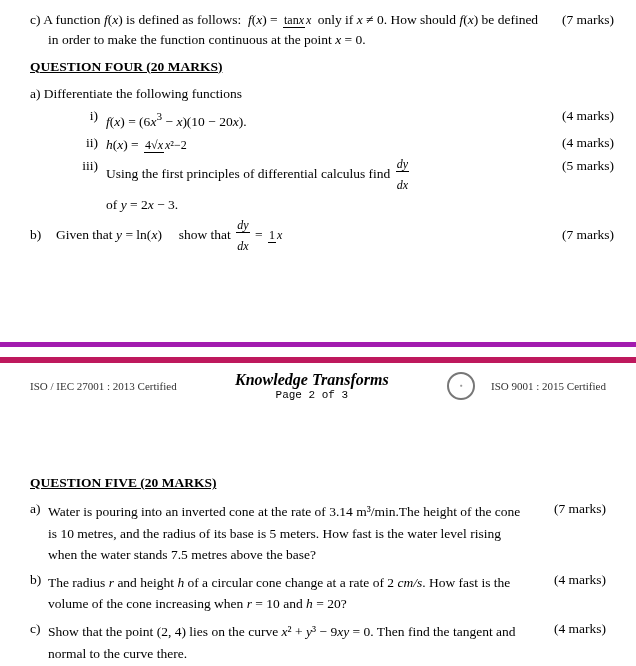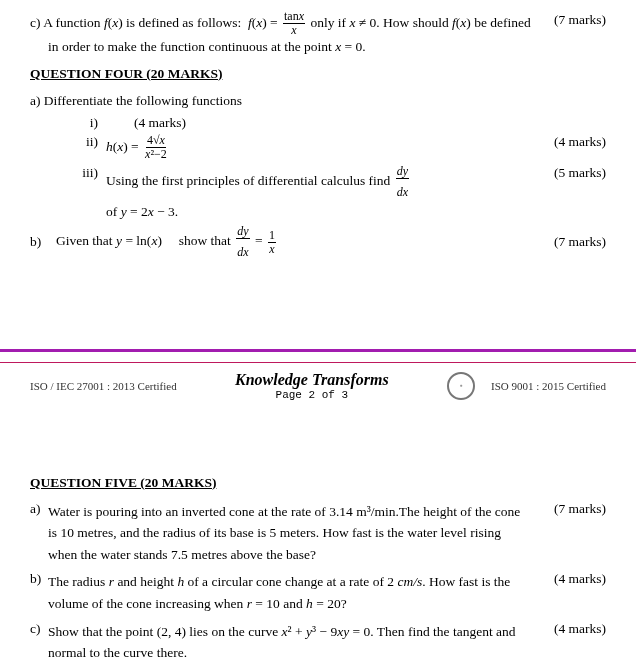--- a/index.html
+++ b/index.html
@@ -10,22 +10,22 @@
       color: #000;
       width: 636px;
     }
 
     .page {
       width: 636px;
     }
 
     
     .page-top {
-      padding: 10px 30px 0 30px;
-      border-bottom: 3px solid #a21caf;
+      padding: 10px 22px 0 30px;
+      border-bottom: 5px solid #a21caf;
       padding-bottom: 6px;
     }
 
     .question-c {
       margin-bottom: 8px;
       line-height: 1.5;
     }
 
     .indent-line {
       padding-left: 18px;
@@ -69,42 +69,42 @@
       line-height: 1.5;
     }
 
     .roman-marks {
       min-width: 80px;
       text-align: right;
     }
 
     .fraction {
       display: inline-flex;
-      flex-direction: column;
+      flex-direction: row;
       align-items: center;
       vertical-align: middle;
       font-size: 12px;
       line-height: 1.1;
       margin: 0 2px;
     }
     .fraction .numer {
       border-bottom: 1px solid #000;
       padding: 0 1px;
     }
     .fraction .denom {
       padding: 0 1px;
     }
 
     
     .page-footer {
       display: flex;
       justify-content: space-between;
       align-items: center;
       padding: 8px 30px;
-      border-top: 1px solid #be185d;
+      border-top: 6px solid #be185d;
       margin-top: 10px;
       font-size: 11.5px;
     }
 
     .footer-left { font-size: 11px; color: #333; }
     .footer-center { text-align: center; }
     .footer-center-brand { font-weight: bold; font-style: italic; font-size: 16px; }
     .footer-center-page { font-size: 11px; font-family: Liberation Mono, monospace; }
     .footer-right { display: flex; align-items: center; gap: 16px; font-size: 11px; color: #333; }
 
@@ -203,20 +203,23 @@
       </div>
     </div>
 
     <div class="question-four">
       <div class="question-header">QUESTION FOUR (20 MARKS)</div>
 
       <div class="sub-question">a)  Differentiate the following functions</div>
 
       <div class="roman-row">
         <span class="roman-label">i)</span>
+        <span class="roman-content">
+          <i>f</i>(<i>x</i>) = (6<i>x</i><sup>3</sup> − <i>x</i>)(10 − 20<i>x</i>).
+        </span>
         <span class="roman-marks">(4 marks)</span>
       </div>
 
       <div class="roman-row">
         <span class="roman-label">ii)</span>
         <span class="roman-content">
           <i>h</i>(<i>x</i>) =
           <span class="fraction">
             <span class="numer">4√<i>x</i></span>
             <span class="denom"><i>x</i>²−2</span>

